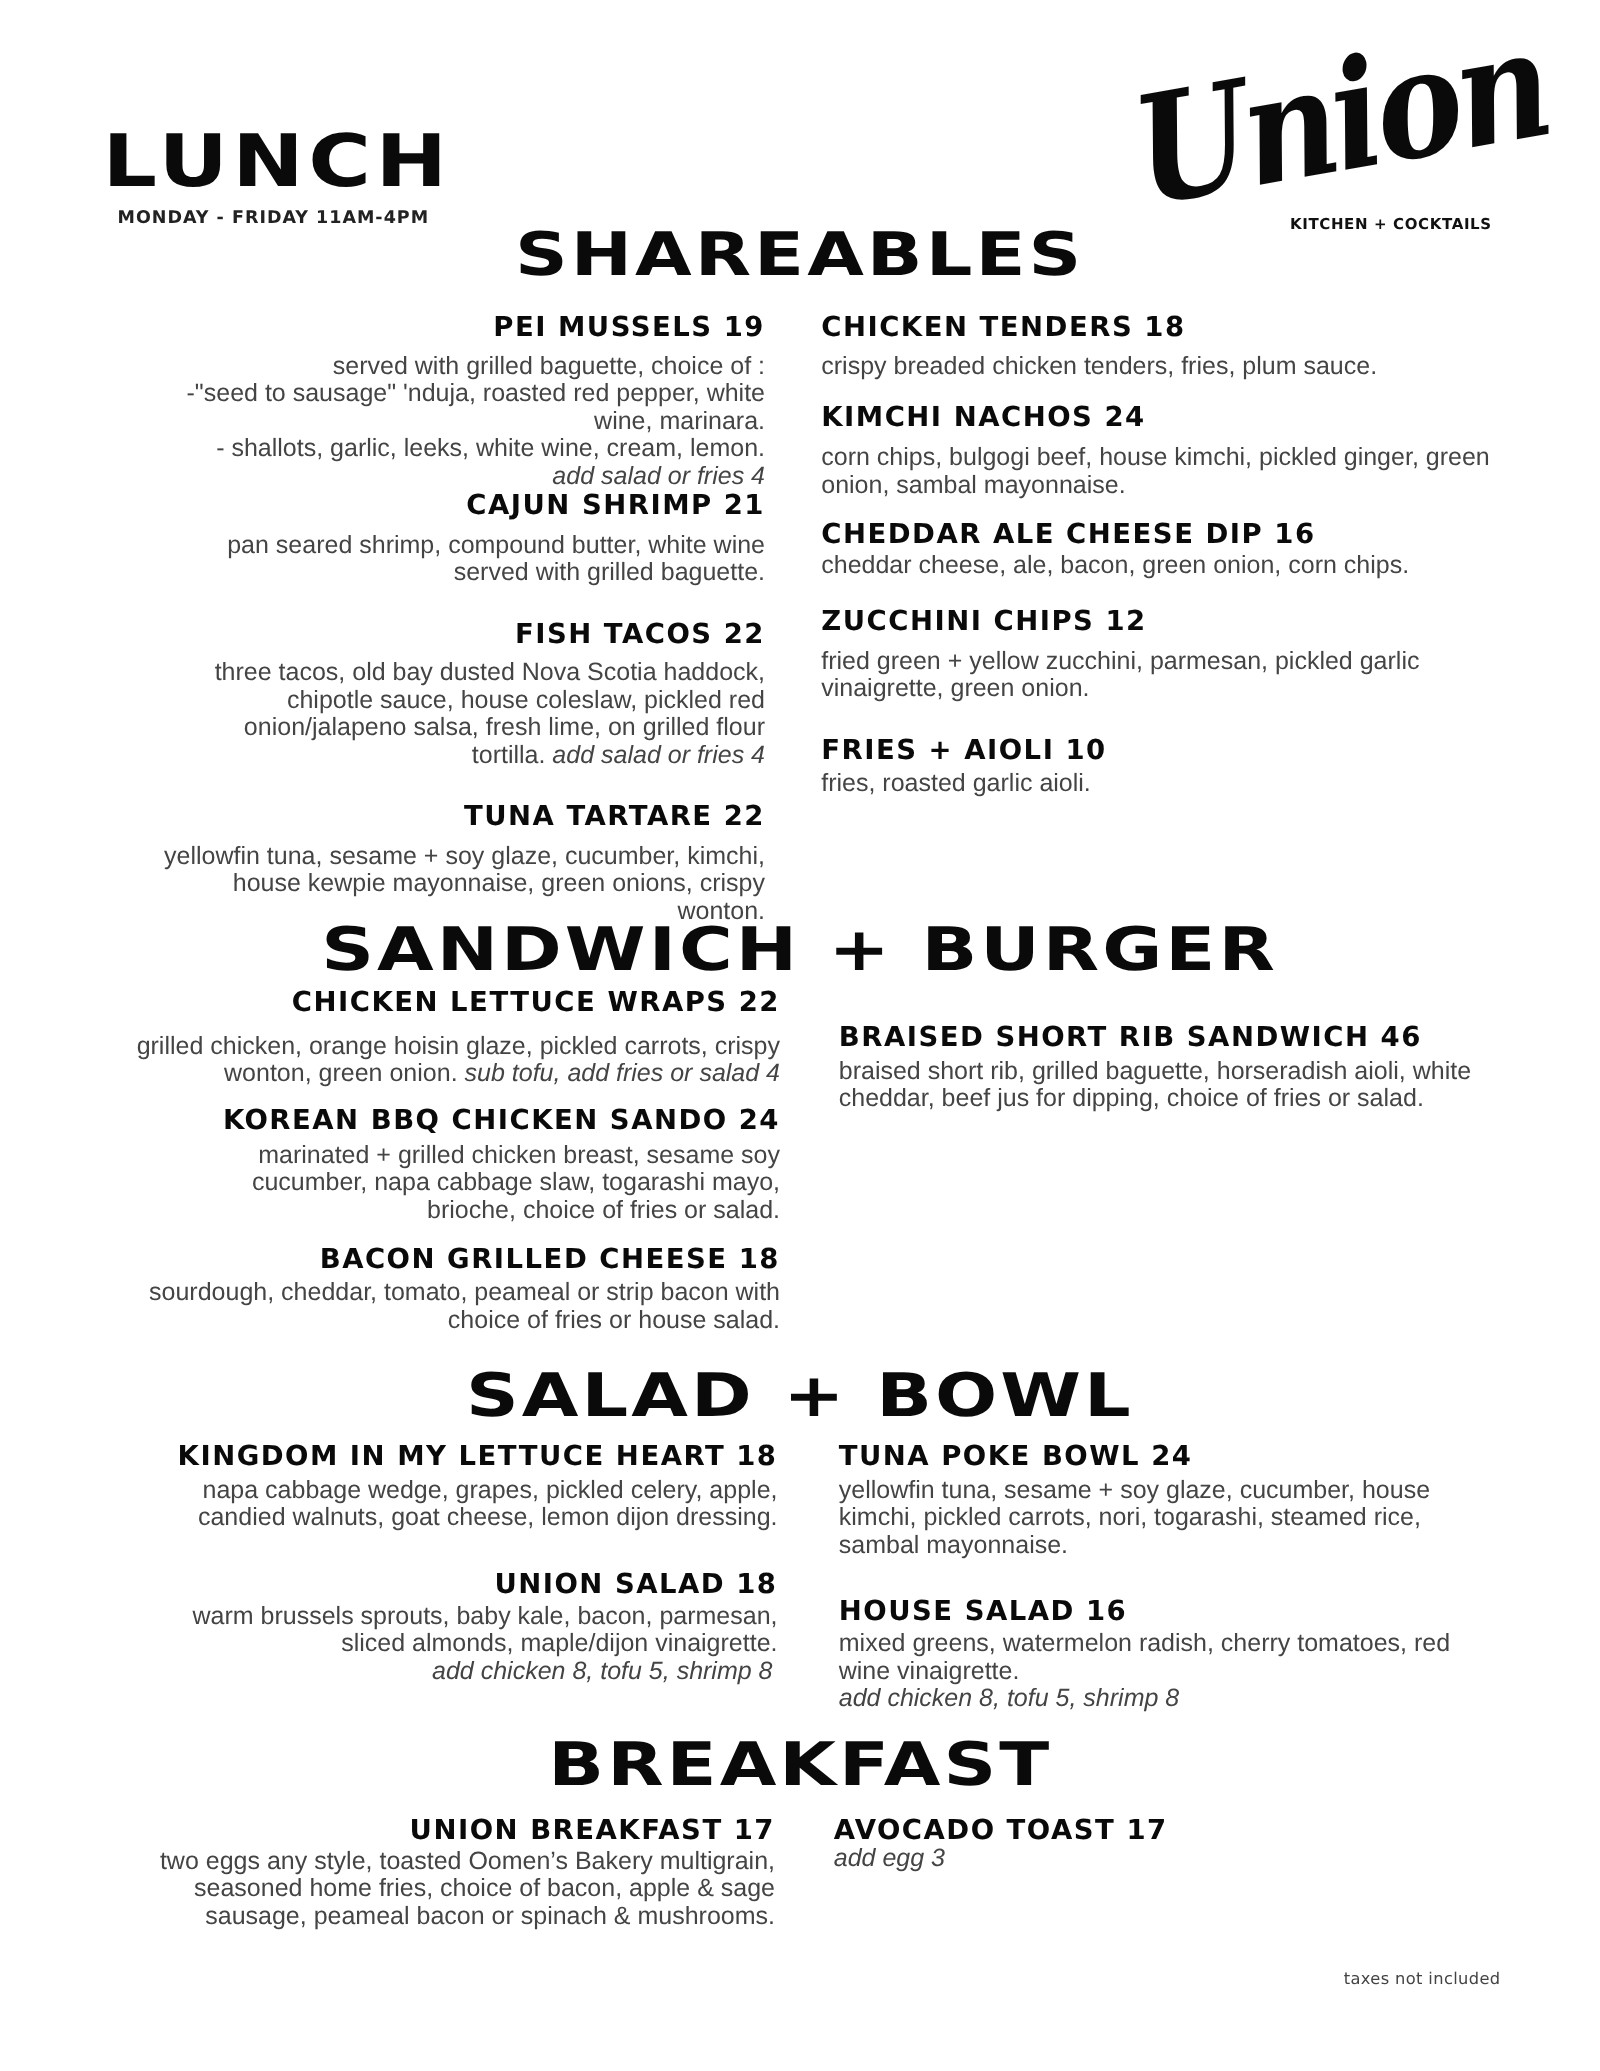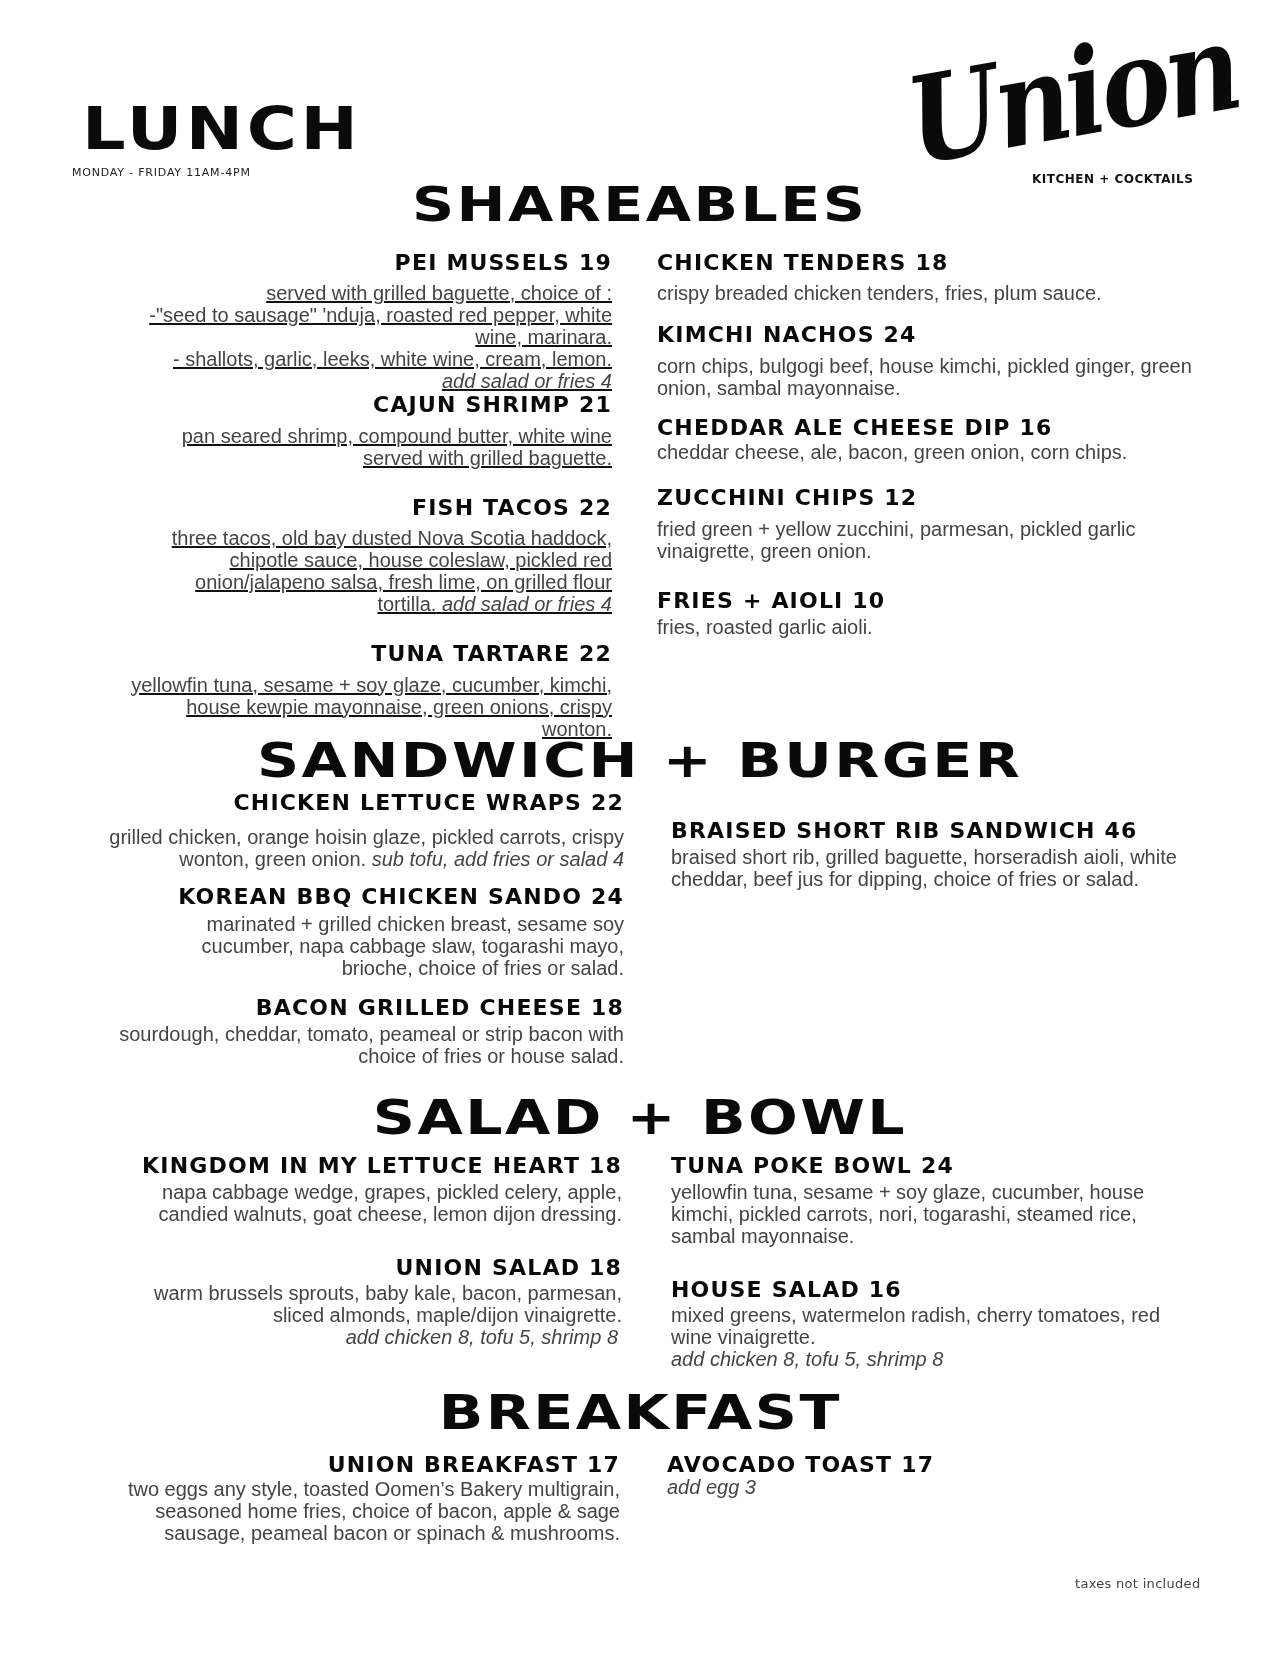--- a/index.html
+++ b/index.html
@@ -1,19 +1,19 @@
 <!DOCTYPE html>
 <html><head>
 <meta charset="utf-8">
 <style>
   html, body { margin:0; padding:0; background:#ffffff; }
   body { width:1280px; height:1657px; position:relative; overflow:hidden; color:#111; font-family:"DejaVu Sans", sans-serif; }
   .abs { position:absolute; }
   .lunch-title { left:82px; top:100px; font-family:"DejaVu Sans", sans-serif; font-weight:bold; font-size:58px; letter-spacing:3px; transform:scaleX(1.18); transform-origin:left top; line-height:1; color:#0a0a0a; }
-  .lunch-hours { left:72px; top:166px; font-size:11px; font-weight:normal; letter-spacing:0.8px; color:#222; }
+  .lunch-hours { left:94px; top:166px; font-size:14px; font-weight:bold; letter-spacing:0.8px; color:#222; }
   .logo { left:920px; top:58px; width:300px; height:150px; }
   .logo-script { position:absolute; left:0; top:0; font-family:"DejaVu Serif", serif; font-style:italic; font-weight:bold; font-size:104px; line-height:1; letter-spacing:-4px; color:#0a0a0a; transform:rotate(-10deg) scaleY(1.15); transform-origin:left bottom; top:20px; }
   .logo-sub { position:absolute; left:112px; top:114px; font-size:12px; font-weight:bold; letter-spacing:0.5px; color:#111; }
   .section-title { left:0; width:1280px; text-align:center; font-weight:bold; font-size:48px; letter-spacing:2px; color:#0a0a0a; }
   .section-title span { display:inline-block; transform:scaleX(1.22); }
   .col { width:500px; }
   .col.left { text-align:right; }
   .col.right { text-align:left; }
   .item { margin-bottom:0; }
   .item-name { font-weight:bold; font-size:22px; letter-spacing:1.2px; color:#0a0a0a; line-height:1.2; display:inline-block; transform-origin:right center; }
@@ -28,21 +28,21 @@
 <div class="abs lunch-title">LUNCH</div>
 <div class="abs lunch-hours">MONDAY - FRIDAY 11AM-4PM</div>
 
 <div class="abs logo">
   <div class="logo-script">Union</div>
   <div class="logo-sub">KITCHEN + COCKTAILS</div>
 </div>
 
 <div class="abs section-title" style="top:176px;"><span>SHAREABLES</span></div>
 
-<div class="abs col left" style="left:112px; top:250px;text-decoration:underline;">
+<div class="abs col left" style="left:112px; top:250px;">
   <div class="item">
     <div class="item-name">PEI MUSSELS 19</div>
     <div class="item-desc">
       <div>served with grilled baguette, choice of :</div>
       <div>-"seed to sausage" 'nduja, roasted red pepper, white wine, marinara.</div>
       <div>- shallots, garlic, leeks, white wine, cream, lemon.</div>
       <div class="addon">add salad or fries 4</div>
     </div>
   </div>
   <div class="item" style="">

